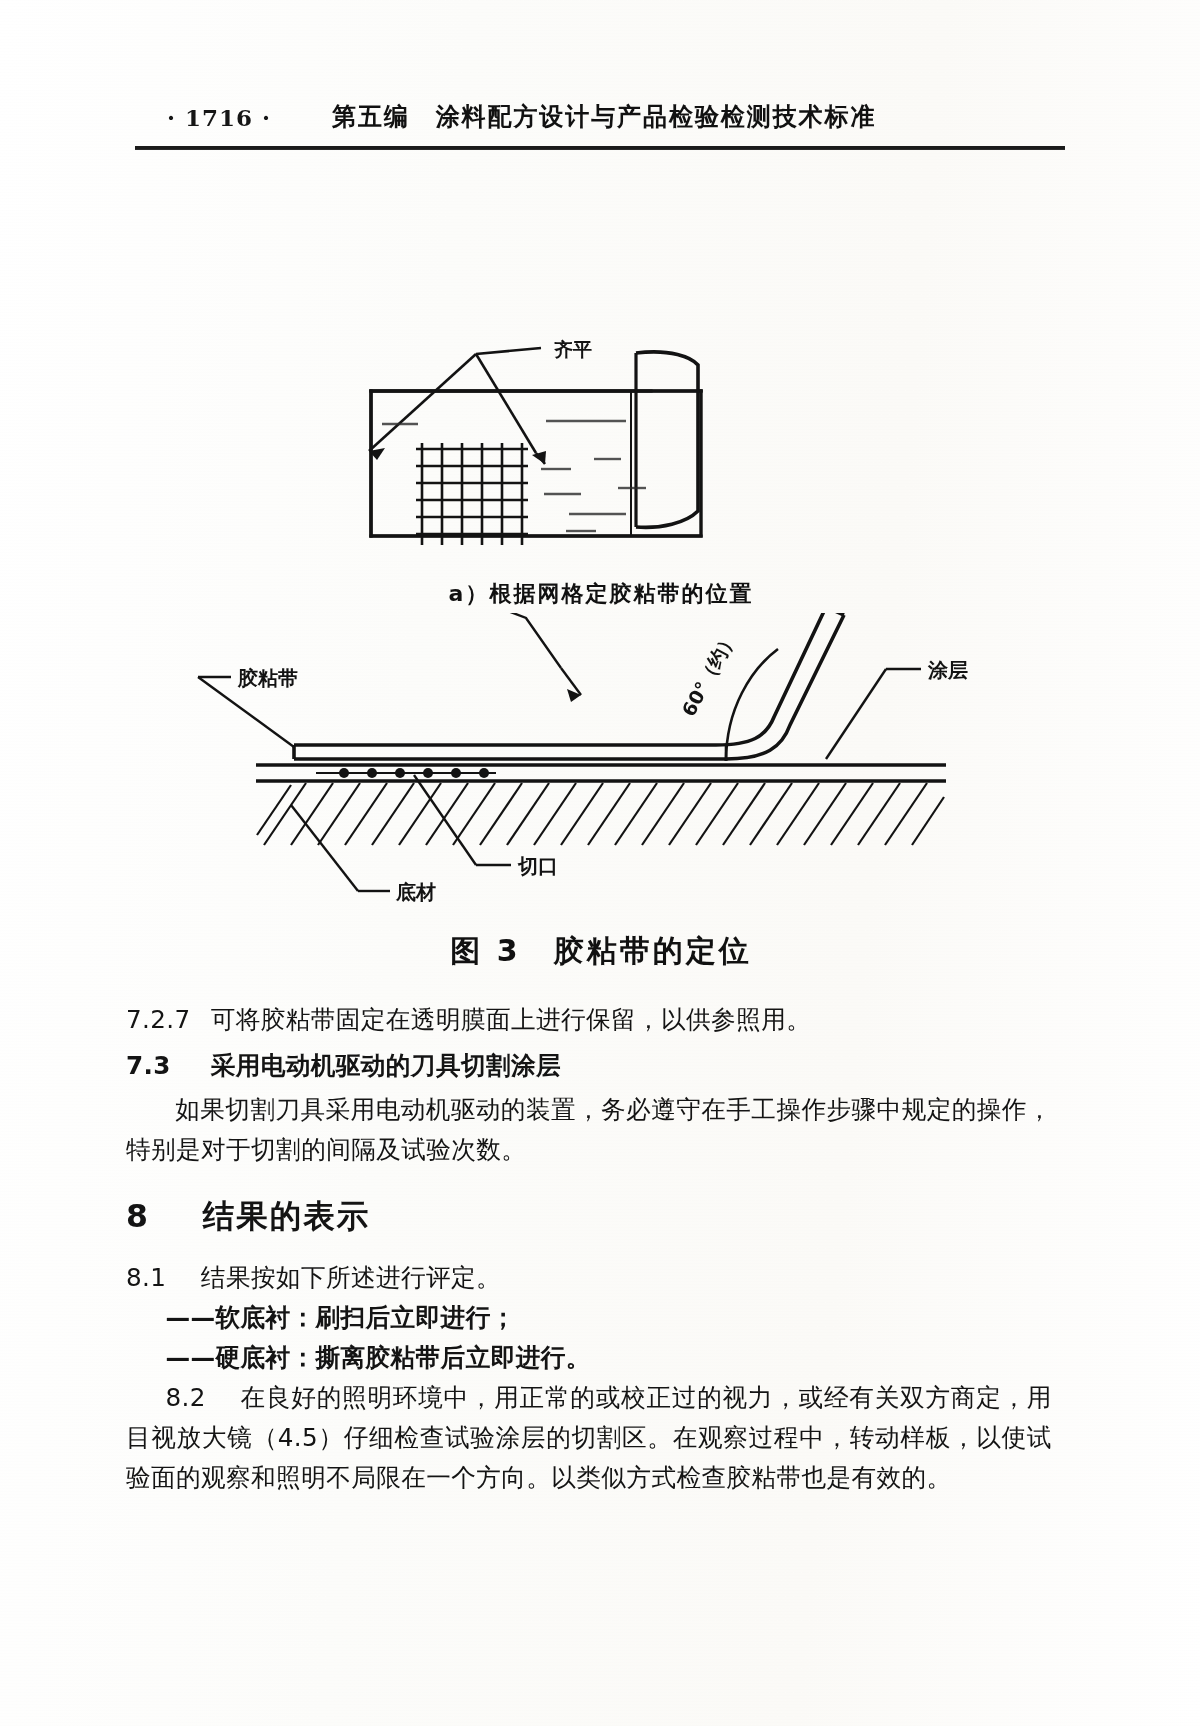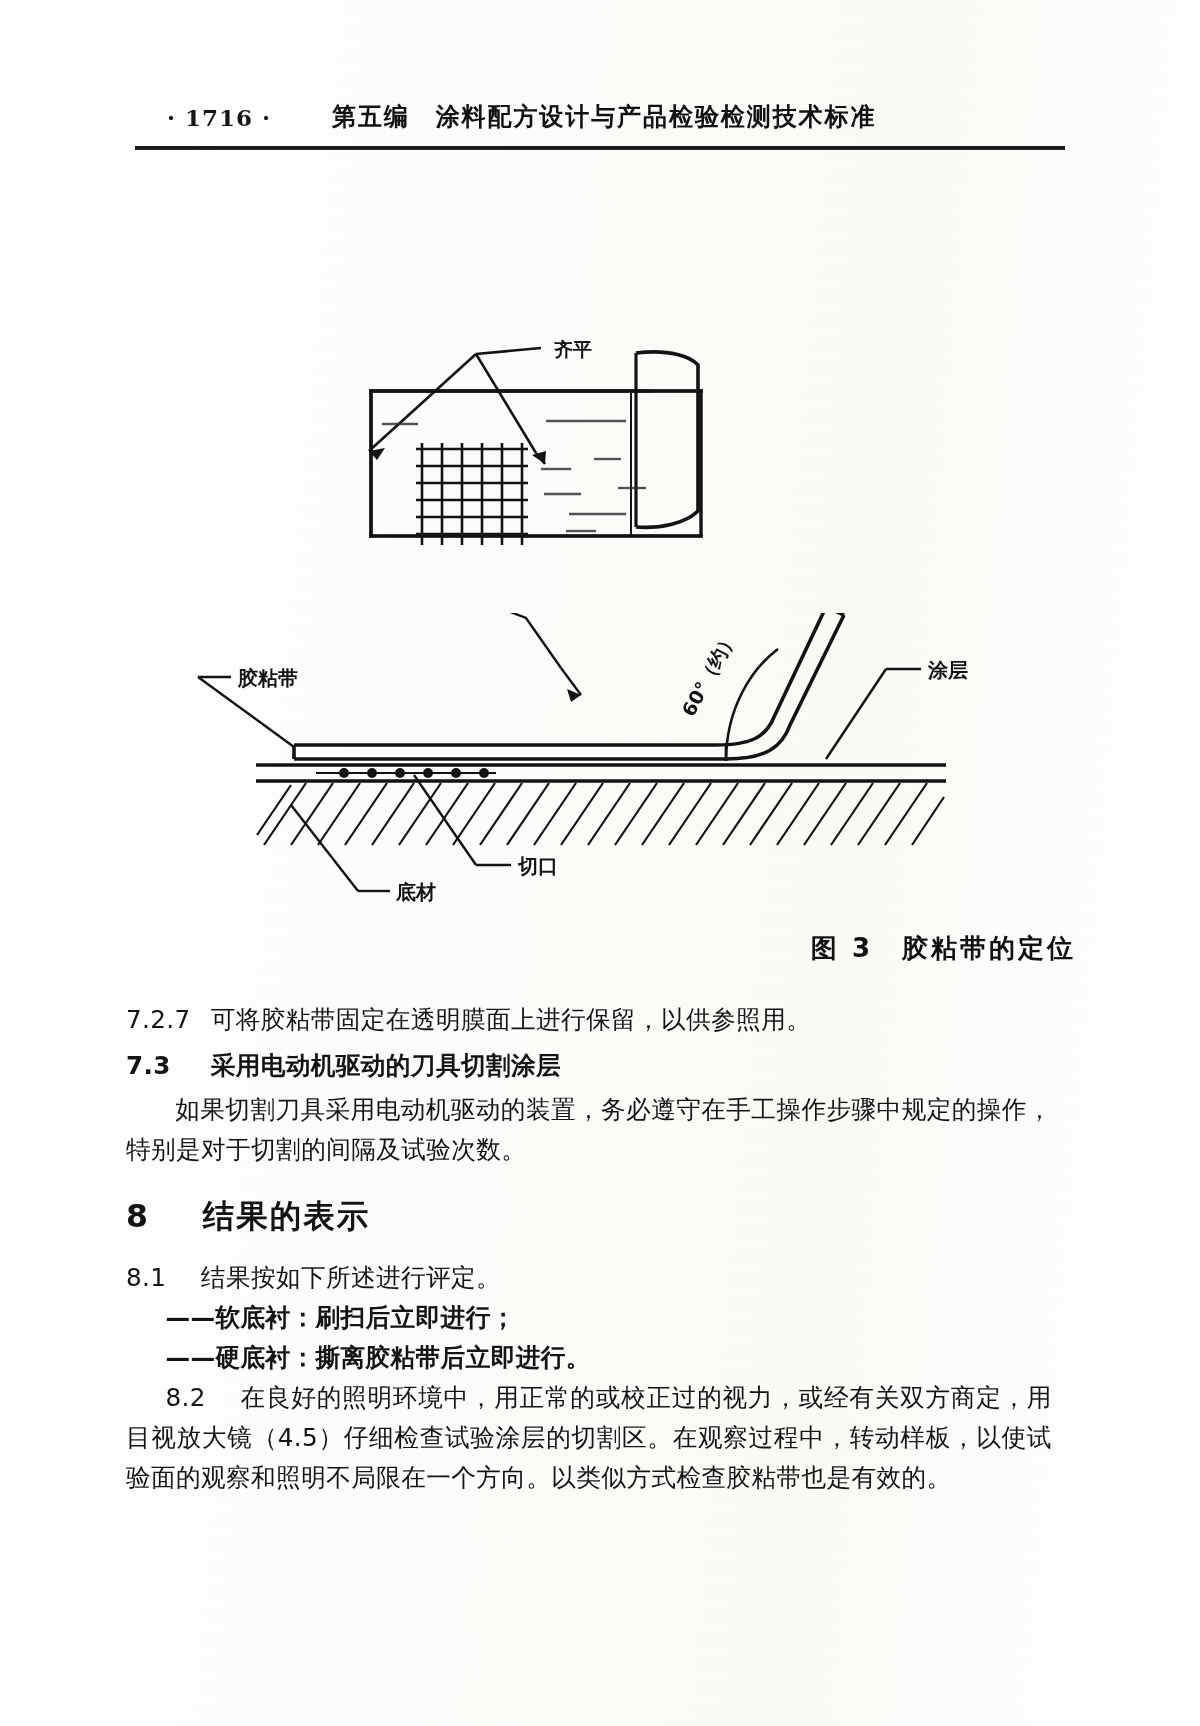--- a/index.html
+++ b/index.html
@@ -43,21 +43,21 @@
   }
   p.ind{text-indent:50px;}
   .hd{font-size:27px;font-weight:700;letter-spacing:1px;}
   .sec-num{display:inline-block;min-width:86px;}
 
   
   .figwrap{position:absolute;left:126px;top:331px;width:950px;height:640px;}
   svg{display:block;}
   .figcap{position:absolute;width:100%;text-align:center;font-size:22px;font-weight:700;
           letter-spacing:2px;color:#111;}
-  .cap-main{font-size:26px;letter-spacing:3px;text-align:right;}
+  .cap-main{font-size:30px;letter-spacing:3px;}
 </style>
 </head>
 <body>
 
 <div class="page">
   <div class="noise"></div>
 
   <div class="header">
     <div class="folio">· 1716 ·</div>
     <div class="headtitle">第五编　涂料配方设计与产品检验检测技术标准</div>
@@ -123,20 +123,21 @@
         <line x1="420" y1="90" x2="500" y2="90"></line>
         <line x1="415" y1="138" x2="445" y2="138"></line>
         <line x1="468" y1="128" x2="495" y2="128"></line>
         <line x1="418" y1="163" x2="455" y2="163"></line>
         <line x1="492" y1="157" x2="520" y2="157"></line>
         <line x1="443" y1="183" x2="500" y2="183"></line>
         <line x1="440" y1="200" x2="470" y2="200"></line>
       </g>
     </svg>
 
+    <div class="figcap" style="top:248px;">a）根据网格定胶粘带的位置</div>
 
     <svg width="950" height="300" viewBox="0 0 950 300" style="position:absolute;top:282px;left:0;">
 
       <g>
         <line x1="130" y1="168" x2="820" y2="168" stroke="#131313" stroke-width="3.6"></line>
         <g stroke="#131313" stroke-width="2.2">
           <line x1="138" y1="232" x2="180" y2="170"></line>
           <line x1="165" y1="232" x2="207" y2="170"></line>
           <line x1="192" y1="232" x2="234" y2="170"></line>
           <line x1="219" y1="232" x2="261" y2="170"></line>

